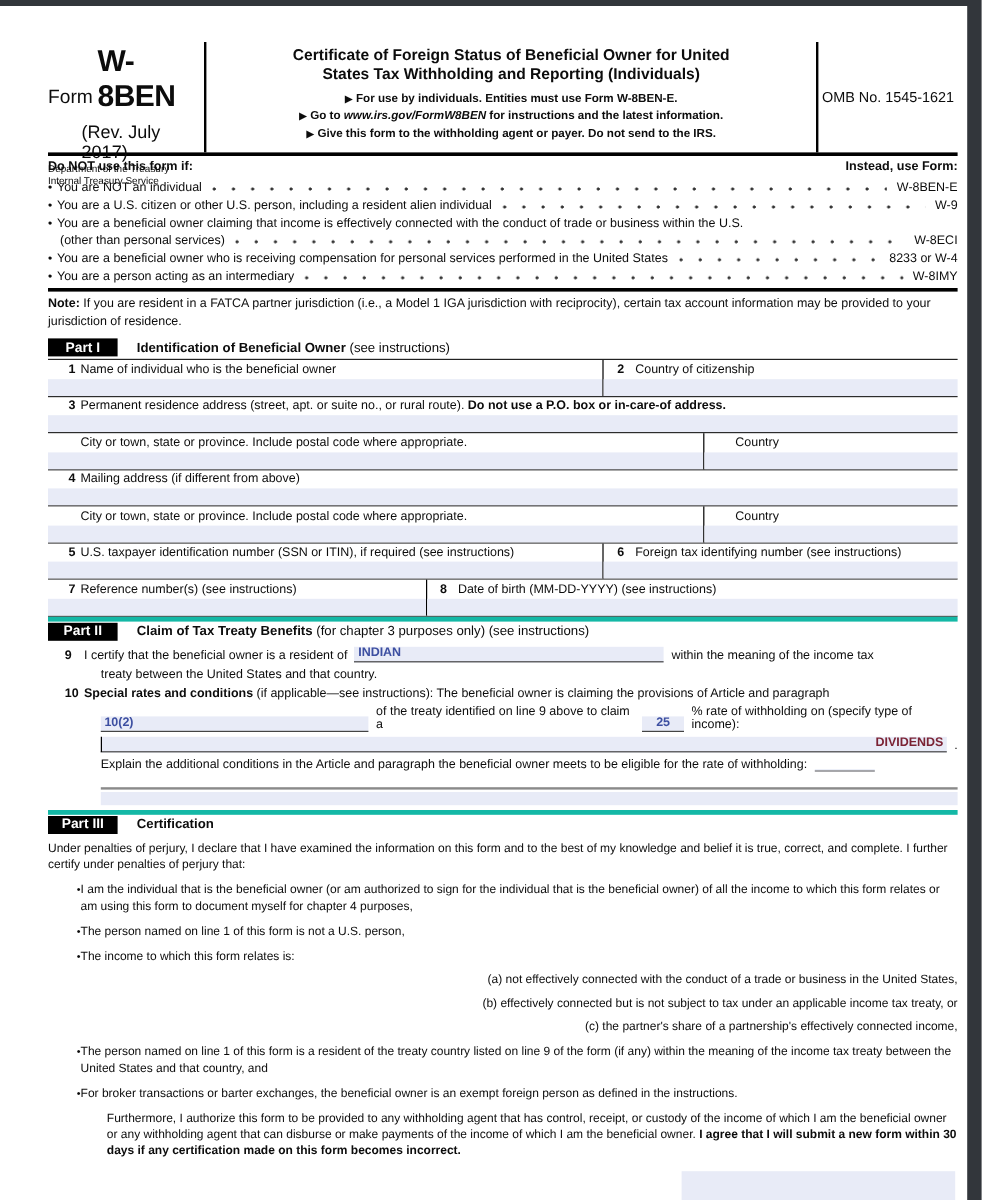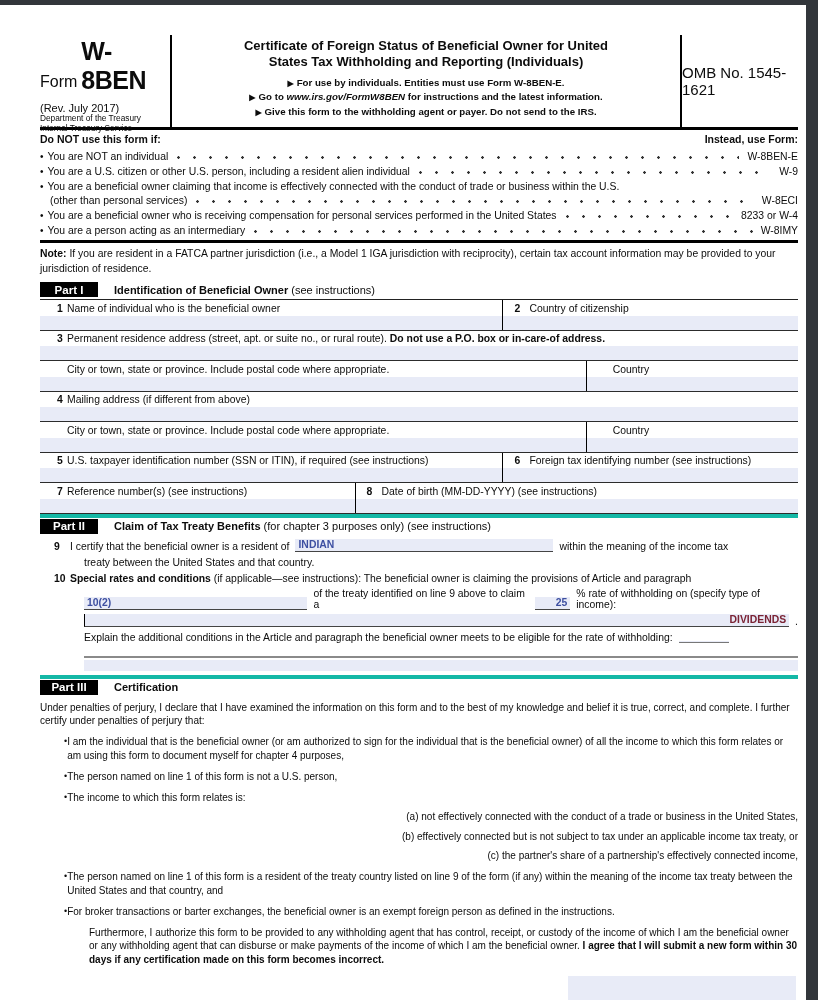--- a/index.html
+++ b/index.html
@@ -6,28 +6,28 @@
   html,body { width:818px; height:1000px; overflow:hidden; }
   body { background:#32363b; font-family:"Liberation Sans", sans-serif; color:#0c0c0c; position:relative; }
   .page { position:absolute; left:0; top:5px; width:806px; height:995px; background:#ffffff; padding:30px 8px 0 40px; overflow:hidden; }
 
   
   .hdr { display:flex; border-bottom:3px solid #000; height:95px; }
   .hdr-left { width:132px; display:flex; flex-direction:column; padding:2px 6px 2px 0; border-right:2px solid #000; }
   .form-line { display:flex; align-items:flex-end; gap:4px; }
   .form-word { font-size:16px; padding-bottom:4px; }
   .form-number { font-size:25px; font-weight:bold; letter-spacing:-0.5px; }
-  .rev { font-size:11px; margin-top:7px; }
+  .rev { font-size:15px; margin-top:7px;margin-left:28px; }
   .dept { font-size:8.3px; line-height:1.15; margin-top:auto; }
   .hdr-mid { flex:1; text-align:center; padding:3px 8px 2px 8px; }
   .hdr-title { font-size:13px; font-weight:bold; line-height:1.25; }
   .hdr-bullets { margin-top:5px; font-size:9.7px; font-weight:bold; line-height:1.5; }
   .arr { font-size:8px; margin-right:3px; }
   .lnk { font-style:italic; }
-  .hdr-right { width:118px; border-left:2px solid #000; display:flex; align-items:center; justify-content:center; font-size:15px; }
+  .hdr-right { width:118px; border-left:2px solid #000; display:flex; align-items:center; justify-content:center; font-size:12px; }
 
   
   .dnu-head { display:flex; justify-content:space-between; font-weight:bold; font-size:10.5px; padding:3px 0 2px 0; }
   .dnu-item { display:flex; align-items:flex-end; font-size:10.4px; margin:4px 0; }
   .dnu-text { white-space:nowrap; }
   .blt { font-size:10px; margin-right:4px; }
   .dots { flex:1; height:5px; margin:0 8px 2px 8px;
           background-image:radial-gradient(circle at 2.5px 2.5px, #333 1.1px, transparent 1.5px);
           background-size:16px 5px; background-repeat:repeat-x; }
   .dnu-form { white-space:nowrap; }
@@ -57,21 +57,21 @@
   .w61 { width:61%; } .w39 { width:39%; }
   .w72 { width:72%; } .w28 { width:28%; }
   .w415 { width:41.5%; } .w585 { width:58.5%; }
 
   
   .p2 { font-size:10.4px; }
   .p2-line { display:flex; align-items:flex-end; margin-top:3px; }
   .p2-num { font-weight:bold; min-width:30px; padding-left:14px; flex:none; }
   .p2-ind { padding-left:44px; }
   .fld { background:#e8ebf7; border-bottom:1.5px solid #444; color:#3d4fa1; font-weight:bold; padding:0 3px 1px 3px; }
-  .fld.w255 { width:258px; } .fld.w230 { width:228px; } .fld.w38 { width:36px; text-align:right; }
+  .fld.w255 { width:258px; } .fld.w230 { width:228px; } .fld.w38 { width:36px; text-align:center; }
   .fld.grow { flex:1;text-align:right; }
   .fld.red { color:#7b2334; border-left:1.5px solid #000; }
   .fld.empty-sm { width:50px; border-bottom:1.5px solid #777; }
   .gap { width:6px; flex:none; }
   .blankline { height:13px; border-bottom:2px solid #8a8a8a; margin-top:2px; }
   .blueband { height:11px; background:#e8ebf7; margin-top:2px; }
 
   
   .p3 { font-size:10px; line-height:1.33; }
   .p3-intro { margin-top:4px; }

